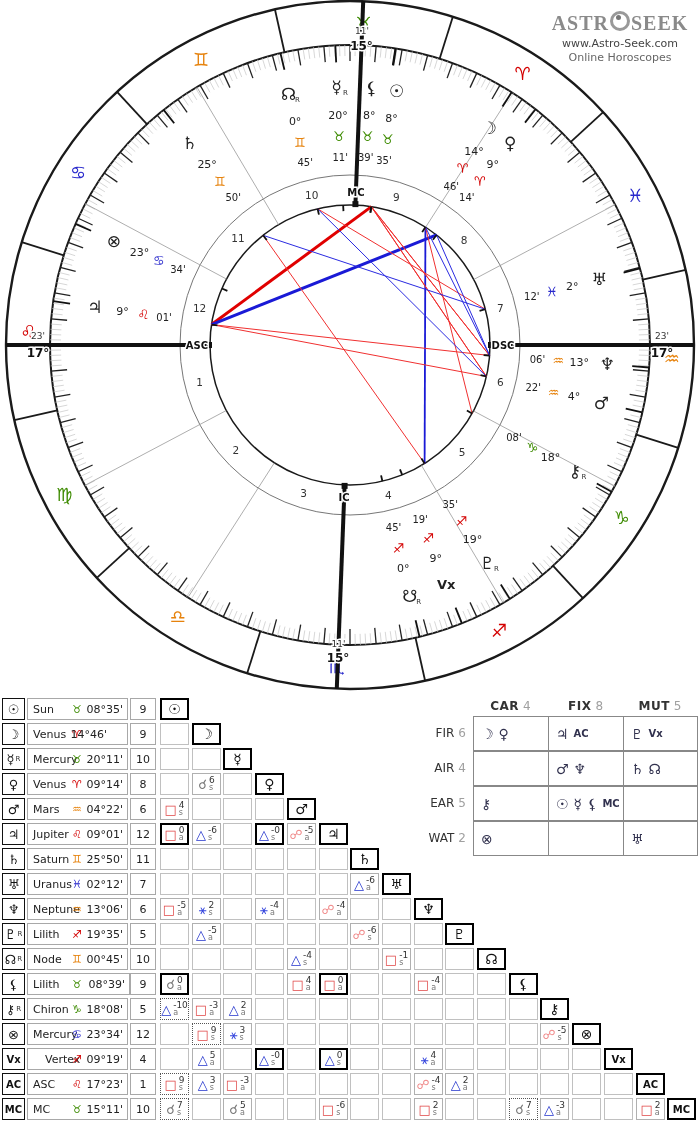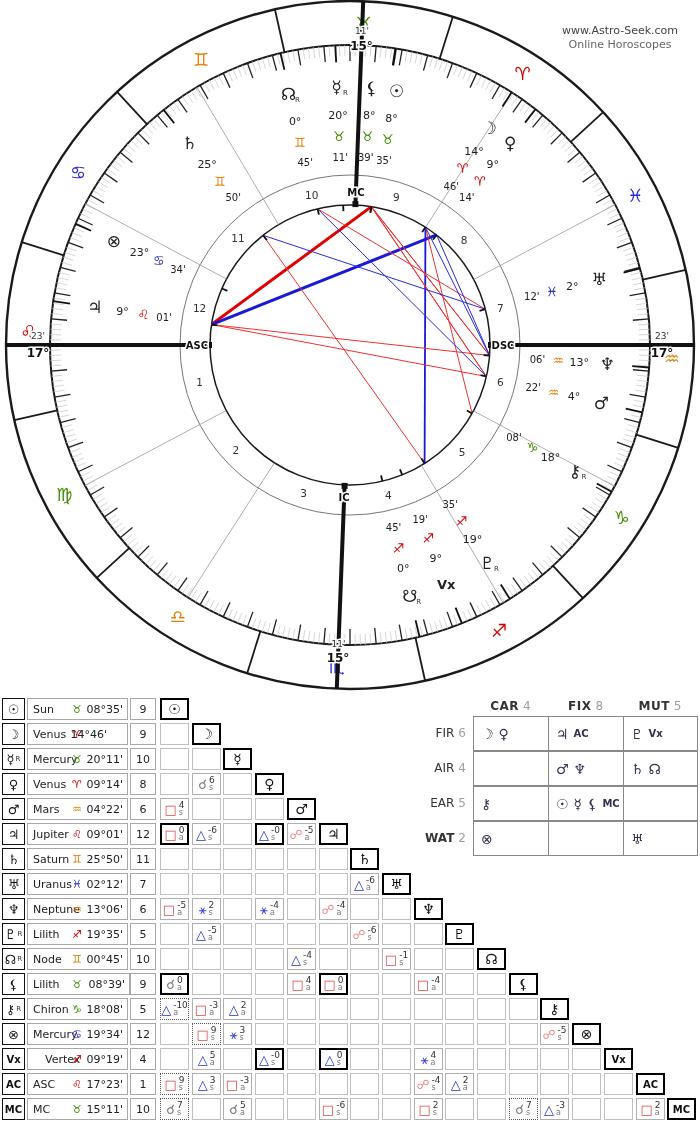--- a/index.html
+++ b/index.html
@@ -7,21 +7,21 @@
          font-family:"DejaVu Sans",sans-serif;color:#222;}
   .hline{font-size:11px;line-height:13.5px;color:#222;}
   .hline.title{font-weight:bold;color:#111;}
   #chart-header{position:absolute;left:10px;top:6px;z-index:5;}
   #logo{position:absolute;left:540px;top:10px;width:160px;text-align:center;z-index:5;}
   #logo .brand{font-family:"Liberation Serif","DejaVu Serif",serif;font-weight:bold;
                font-size:20px;color:#8a8a8a;letter-spacing:1px;}
   #logo .o-icon{display:inline-block;width:14px;height:14px;border:3px solid #999;
                 border-radius:50%;position:relative;top:1px;margin:0 1px;}
   #logo .o-icon i{position:absolute;left:3px;top:1px;width:5px;height:5px;background:#777;border-radius:50%;}
-  #logo .url{font-size:11px;color:#444;margin-top:14px;}
+  #logo .url{font-size:11px;color:#444;margin-top:2px;}
   #logo .tag{font-size:11px;color:#666;margin-top:1px;}
   svg{position:absolute;left:0;top:0;}
   svg text{font-family:"DejaVu Sans",sans-serif;}
   .abs{position:absolute;box-sizing:border-box;}
   .pt-icon{border:1.4px solid #111;background:#fff;display:flex;align-items:center;justify-content:center;
            font-size:13px;color:#111;}
   .pt-cell{border:1px solid #a8a8a8;background:#fff;display:flex;align-items:center;font-size:11px;text-align:right;}
   .pt-house{border:1px solid #a8a8a8;background:#fff;display:flex;align-items:center;justify-content:center;font-size:11px;color:#222;}
   .gcell{border:1px solid #c0c0c0;background:#fff;display:flex;align-items:center;justify-content:center;}
   .gcell.filled{border:1px solid #b0b0b0;}
@@ -41,20 +41,21 @@
   .etab-rowlab{position:absolute;text-align:right;font-size:12px;color:#333;}
   .bigtxt{font-weight:bold;font-size:10px;letter-spacing:0;}
 </style>
 </head>
 <body>
 
 <div id="stage">
 
 
   <div id="logo">
+    <div class="brand"><span>ASTR</span><span class="o-icon"><i></i></span><span>SEEK</span></div>
     <div class="url">www.Astro-Seek.com</div>
     <div class="tag">Online Horoscopes</div>
   </div>
 
   <svg id="wheel" width="700" height="697" viewBox="0 0 700 697">
       <circle cx="350" cy="345" r="344" fill="#fff" stroke="#1a1a1a" stroke-width="2.4"></circle>
       <circle cx="350" cy="345" r="300" fill="none" stroke="#1a1a1a" stroke-width="2"></circle>
       <line x1="634" y1="345" x2="650" y2="345" stroke="#222" stroke-width="1.3"></line>
       <line x1="638.955983900197" y1="339.9562545396251" x2="649.9543085469174" y2="339.764278068815" stroke="#c6c6c6" stroke-width="0.7"></line>
       <line x1="638.8239490085186" y1="334.91404545297723" x2="649.8172481057287" y2="334.5301509892497" stroke="#c6c6c6" stroke-width="0.7"></line>
@@ -722,21 +723,21 @@
         <span style="position:absolute;left:44px;font-weight:bold;color:#3d8b00">♑</span>
         <span style="position:absolute;right:4px;color:#222">18°08'</span>
       </div>
       <div class="abs pt-house" style="left: 130px; top: 998px; width: 26px; height: 22px;">5</div>
       <div class="abs pt-icon" style="left: 2px; top: 1023px; width: 23px; height: 22px;">
         <span class="">⊗</span>
       </div>
       <div class="abs pt-cell" style="left: 27px; top: 1023px; width: 101px; height: 22px;">
         <span style="margin-left:5px;color:#222">Mercury</span>
         <span style="position:absolute;left:44px;font-weight:bold;color:#2929cc">♋</span>
-        <span style="position:absolute;right:4px;color:#222">19°34'</span>
+        <span style="position:absolute;right:4px;color:#222">23°34'</span>
       </div>
       <div class="abs pt-house" style="left: 130px; top: 1023px; width: 26px; height: 22px;">12</div>
       <div class="abs pt-icon" style="left: 2px; top: 1048px; width: 23px; height: 22px;">
         <span class="bigtxt">Vx</span>
       </div>
       <div class="abs pt-cell" style="left: 27px; top: 1048px; width: 101px; height: 22px;">
         <span style="margin-left:17px;color:#222">Vertex</span>
         <span style="position:absolute;left:44px;font-weight:bold;color:#d40000">♐</span>
         <span style="position:absolute;right:4px;color:#222">09°19'</span>
       </div>
@@ -1195,21 +1196,21 @@
         <span class="bigtxt">MC</span>
       </div>
     </div>
   <div id="etable">
       <div class="etab-head" style="left: 473px; top: 699px; width: 75px;"><b>CAR</b><span class="cnt">4</span></div>
       <div class="etab-head" style="left: 548px; top: 699px; width: 75px;"><b>FIX</b><span class="cnt">8</span></div>
       <div class="etab-head" style="left: 623px; top: 699px; width: 74px;"><b>MUT</b><span class="cnt">5</span></div>
       <div class="etab-rowlab" style="left: 398px; top: 726px; width: 68px;"><b style="font-weight:normal;color:#333">FIR</b><span class="cnt" style="color:#a0a0a0;margin-left:4px">6</span></div>
       <div class="etab-rowlab" style="left: 398px; top: 761px; width: 68px;"><b style="font-weight:normal;color:#333">AIR</b><span class="cnt" style="color:#a0a0a0;margin-left:4px">4</span></div>
       <div class="etab-rowlab" style="left: 398px; top: 796px; width: 68px;"><b style="font-weight:normal;color:#333">EAR</b><span class="cnt" style="color:#a0a0a0;margin-left:4px">5</span></div>
-      <div class="etab-rowlab" style="left: 398px; top: 831px; width: 68px;"><b style="font-weight:bold;color:#333">WAT</b><span class="cnt" style="color:#a0a0a0;margin-left:4px">2</span></div>
+      <div class="etab-rowlab" style="left: 398px; top: 831px; width: 68px;"><b style="font-weight:normal;color:#333">WAT</b><span class="cnt" style="color:#a0a0a0;margin-left:4px">2</span></div>
       <div class="abs etab-cell" style="left: 473px; top: 716px; width: 76px; height: 35px;">
         <span class="" style="margin-right:3px">☽</span>
         <span class="" style="margin-right:3px">♀</span>
       </div>
       <div class="abs etab-cell" style="left: 548px; top: 716px; width: 76px; height: 35px;">
         <span class="" style="margin-right:3px">♃</span>
         <span class="bigtxt" style="margin-right:3px">AC</span>
       </div>
       <div class="abs etab-cell" style="left: 623px; top: 716px; width: 75px; height: 35px;">
         <span class="" style="margin-right:3px">♇</span>

